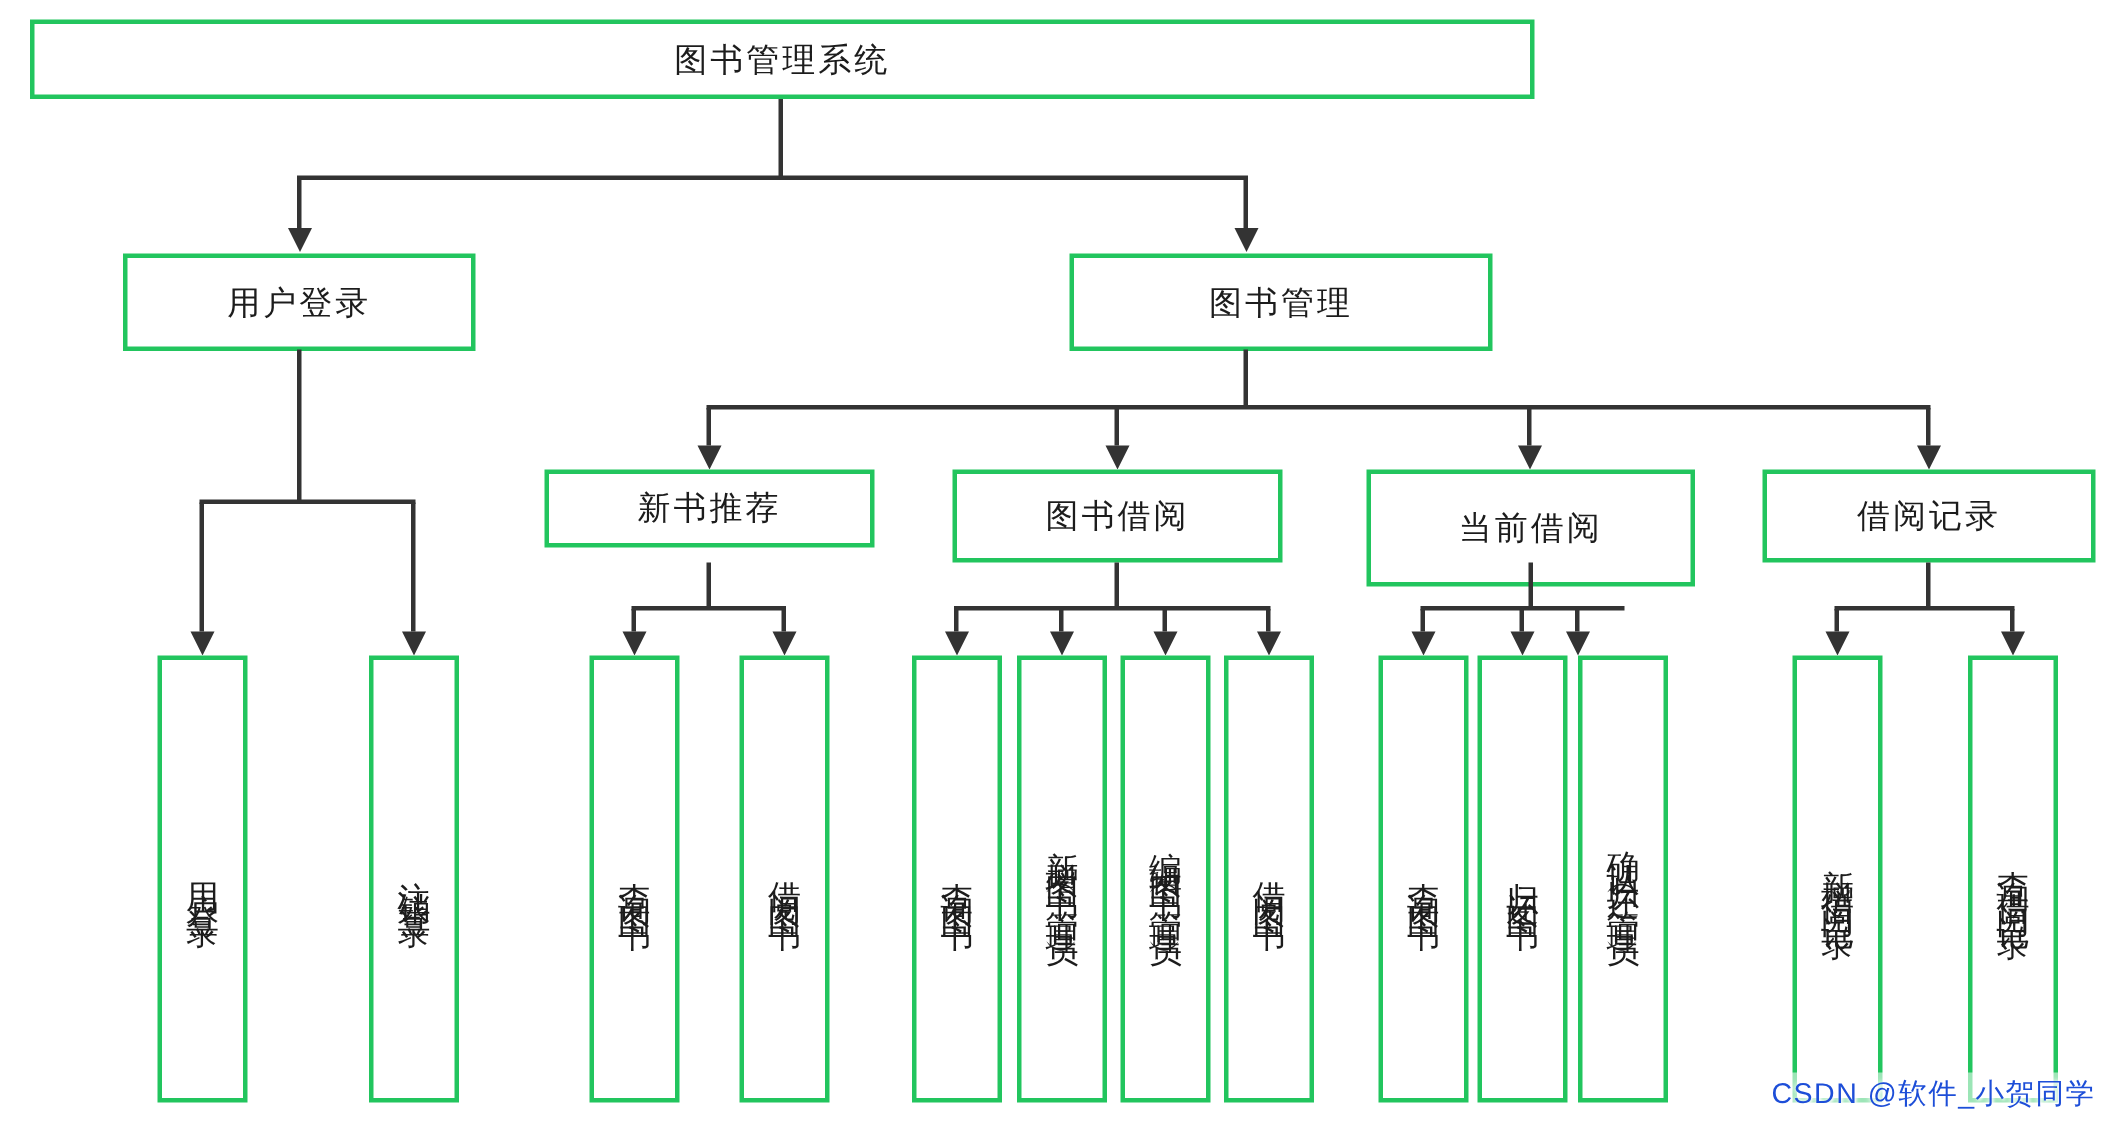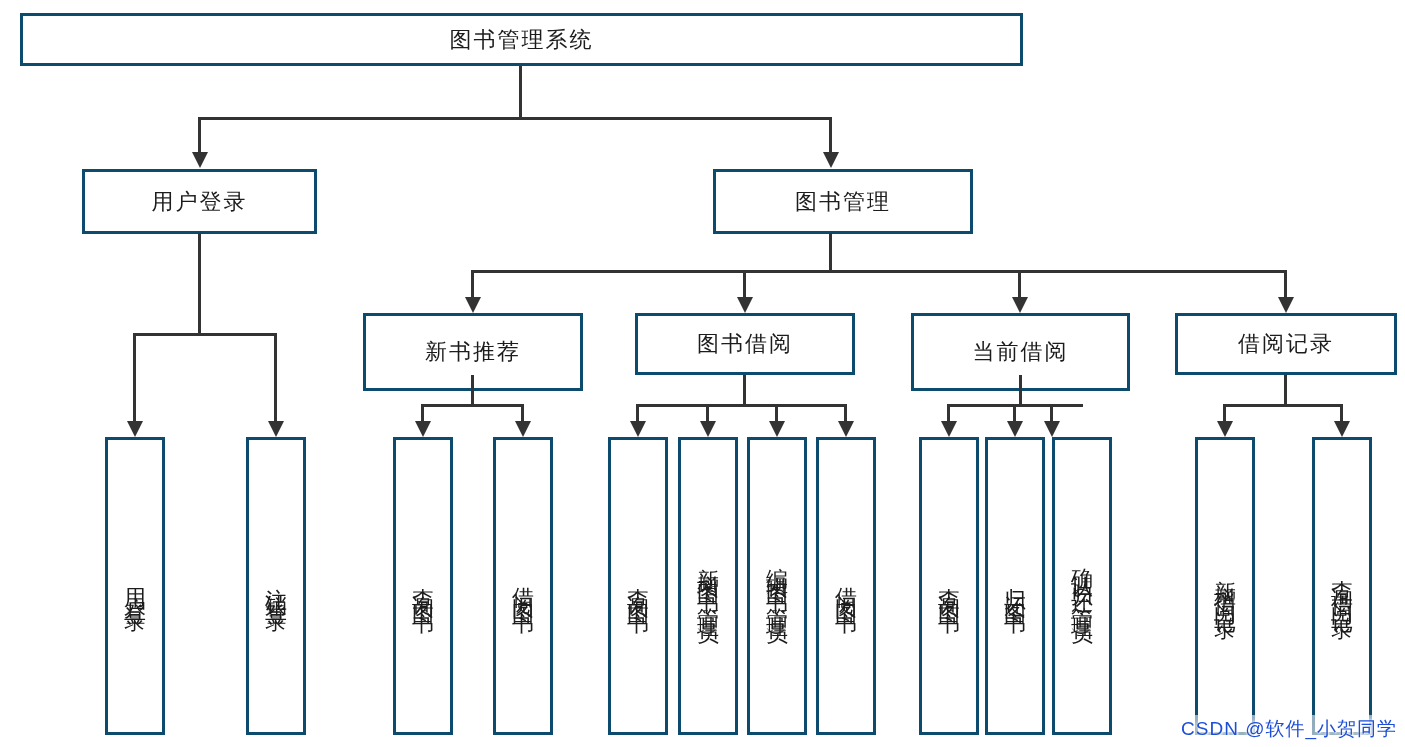--- a/index.html
+++ b/index.html
@@ -6,21 +6,21 @@
   .canvas {
     position:relative;
     width:1405px; height:747px;
     background:#ffffff;
     font-family:"Liberation Sans", sans-serif;
     overflow:hidden;
   }
   .node {
     position:absolute;
     box-sizing:border-box;
-    border:3px solid #0c4a6e;
+    border:3px solid #22c55e;
     background:#ffffff;
     display:flex;
     align-items:center;
     justify-content:center;
     color:#1c1c1c;
   }
   .h-label { font-size:22px; letter-spacing:2px; white-space:nowrap; }
   .leaf-label {
     writing-mode:vertical-rl;
     text-orientation:mixed;
@@ -73,37 +73,37 @@
   </div>
 
   <div class="vline" style="left:519px; top:66px; width:3px; height:53px;"></div>
   <div class="hline" style="left:198px; top:117px; width:634px; height:3px;"></div>
   <div class="arrow" style="left:198px; top:119px; height:33px;"></div>
   <div class="arrow" style="left:829px; top:119px; height:33px;"></div>
 
   <div class="node" style="left:82px; top:169px; width:235px; height:65px;">
     <span class="h-label">用户登录</span>
   </div>
-  <div class="node" style="left:713px; top:169px; width:260px; height:65px;">
+  <div class="node" style="left:713px; top:169px; width:282px; height:65px;">
     <span class="h-label">图书管理</span>
   </div>
 
   <div class="vline" style="left:198px; top:233px; width:3px; height:102px;"></div>
   <div class="hline" style="left:133px; top:333px; width:144px; height:3px;"></div>
   <div class="arrow" style="left:133px; top:335px; height:86px;"></div>
   <div class="arrow" style="left:274px; top:335px; height:86px;"></div>
 
   <div class="vline" style="left:829px; top:233px; width:3px; height:39px;"></div>
   <div class="hline" style="left:471px; top:270px; width:816px; height:3px;"></div>
   <div class="arrow" style="left:471px; top:272px; height:25px;"></div>
   <div class="arrow" style="left:743px; top:272px; height:25px;"></div>
   <div class="arrow" style="left:1018px; top:272px; height:25px;"></div>
   <div class="arrow" style="left:1284px; top:272px; height:25px;"></div>
 
-  <div class="node" style="left:363px; top:313px; width:220px; height:78px;">
+  <div class="node" style="left:363px; top:313px; width:220px; height:52px;">
     <span class="h-label">新书推荐</span>
   </div>
   <div class="node" style="left:635px; top:313px; width:220px; height:62px;">
     <span class="h-label">图书借阅</span>
   </div>
   <div class="node" style="left:911px; top:313px; width:219px; height:78px;">
     <span class="h-label">当前借阅</span>
   </div>
   <div class="node" style="left:1175px; top:313px; width:222px; height:62px;">
     <span class="h-label">借阅记录</span>

